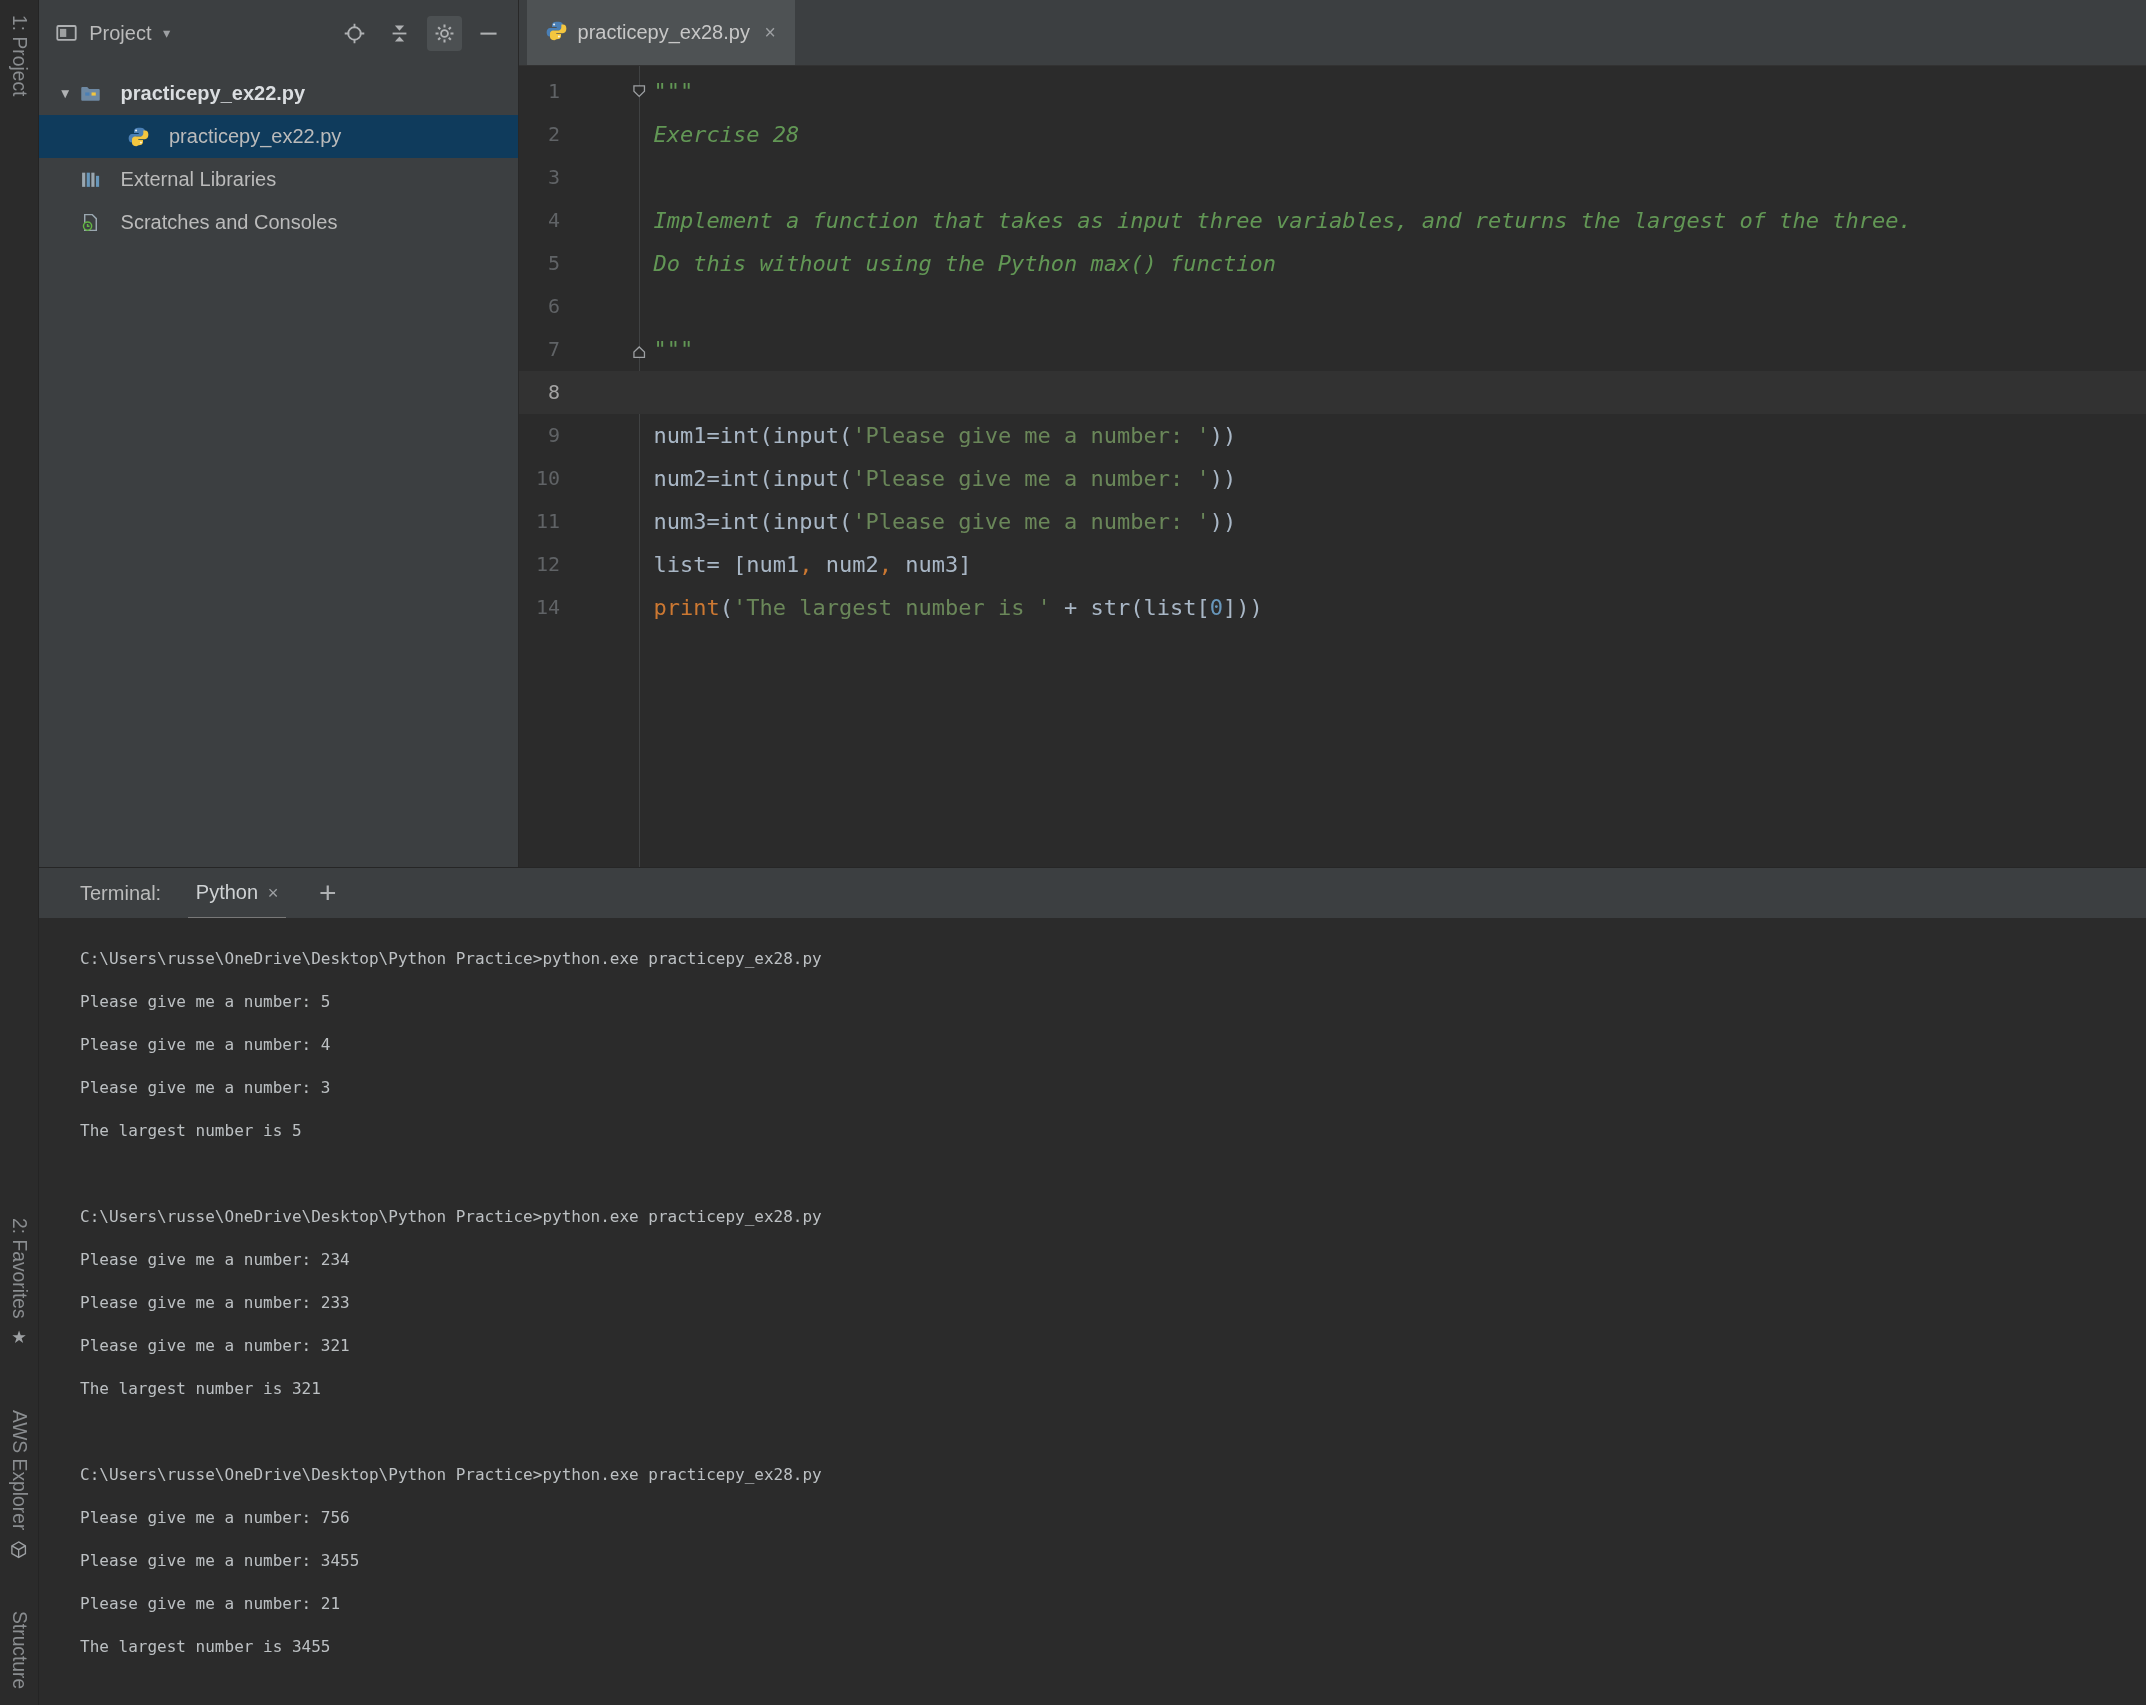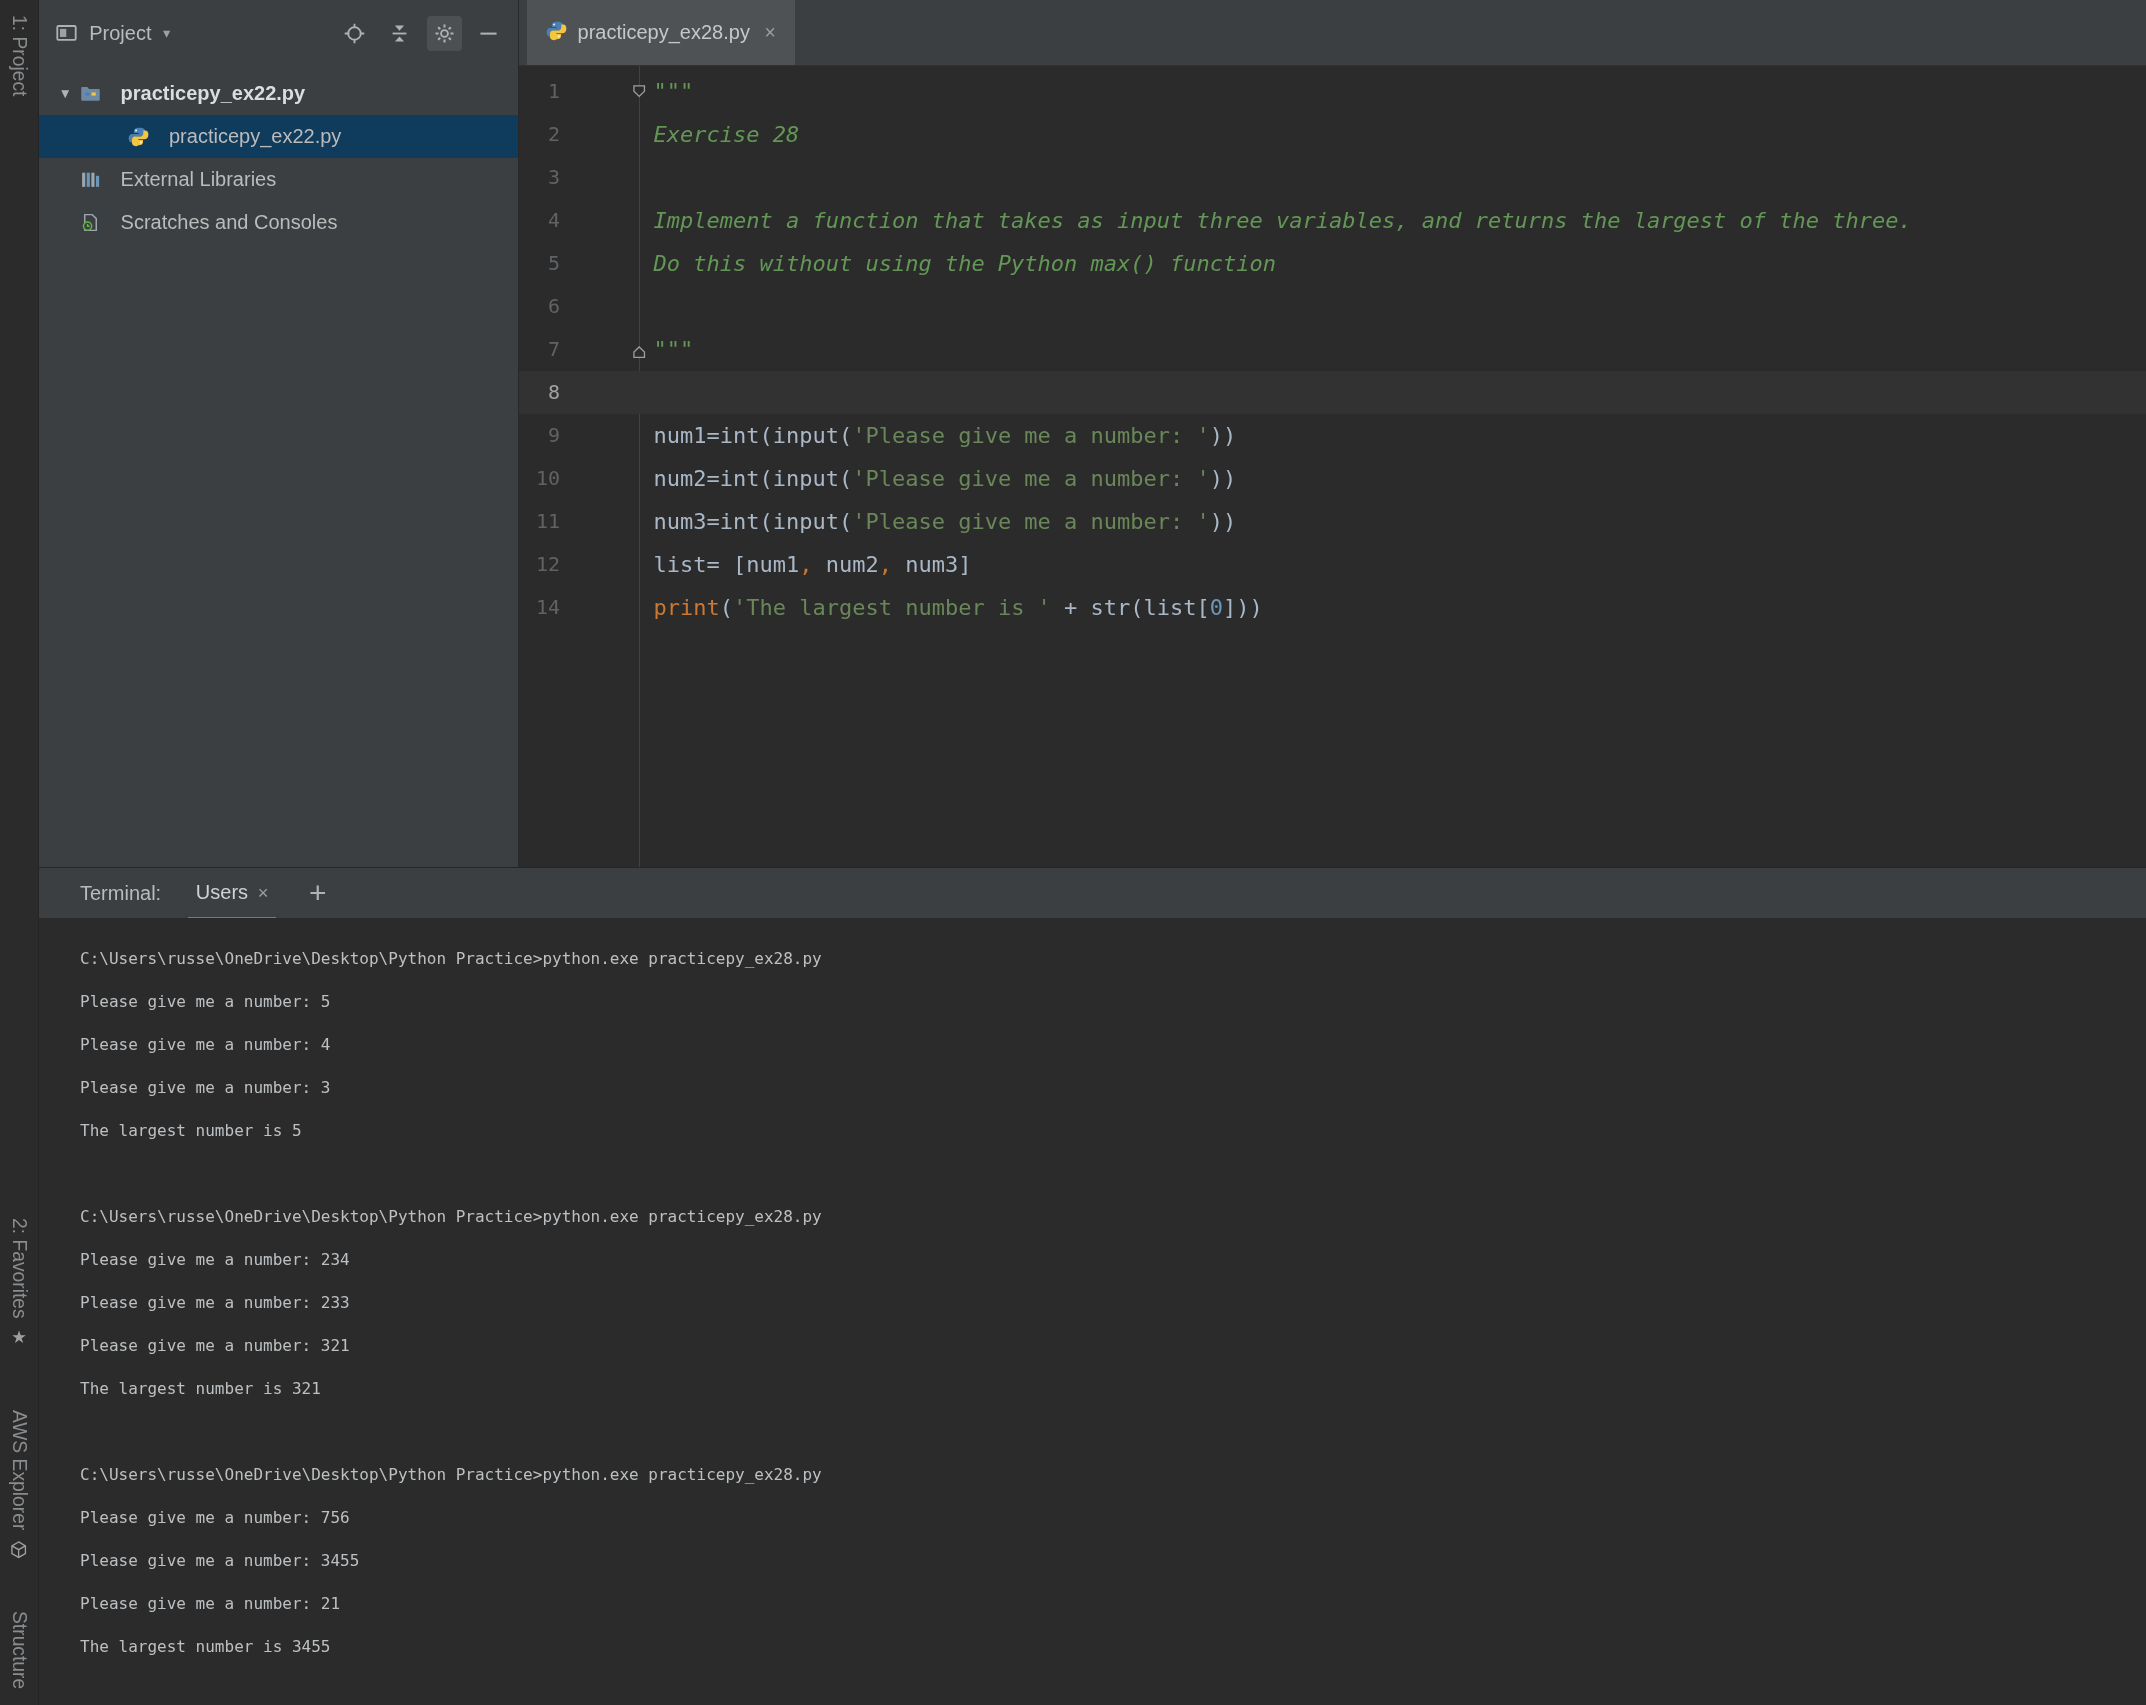--- a/index.html
+++ b/index.html
@@ -317,21 +317,21 @@
                 </svg></div>
             </div>
         </div>
       </div>
     </div>
 
     <div class="terminal">
       <div class="terminal-header">
         <span class="term-label">Terminal:</span>
         <span class="term-tab">
-          <span>Users</span>
+          <span>Python</span>
           <span class="term-close">×</span>
         </span>
         <span class="term-plus">+</span>
       </div>
       <div class="terminal-body" id="terminal-body">
           <div class="term-line">C:\Users\russe\OneDrive\Desktop\Python Practice&gt;python.exe practicepy_ex28.py</div>
           <div class="term-line">Please give me a number: 5</div>
           <div class="term-line">Please give me a number: 4</div>
           <div class="term-line">Please give me a number: 3</div>
           <div class="term-line">The largest number is 5</div>

